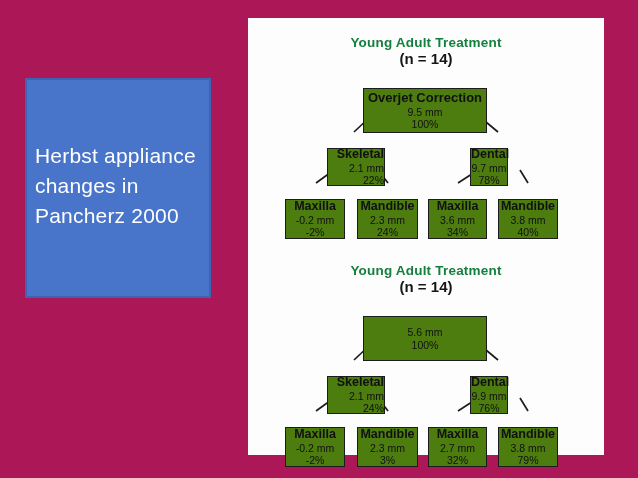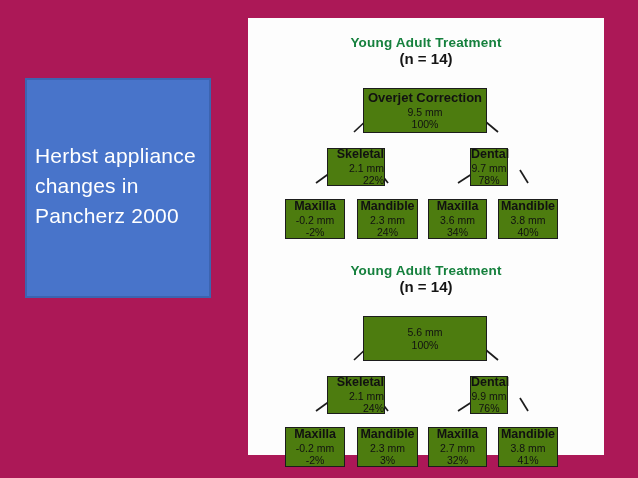--- a/index.html
+++ b/index.html
@@ -203,18 +203,18 @@
         <div class="nval">3%</div>
       </div>
       <div class="node pos-leaf-2">
         <div class="nlabel">Maxilla</div>
         <div class="nval">2.7 mm</div>
         <div class="nval">32%</div>
       </div>
       <div class="node pos-leaf-3">
         <div class="nlabel">Mandible</div>
         <div class="nval">3.8 mm</div>
-        <div class="nval">41%</div>
+        <div class="nval">79%</div>
       </div>
     </div>
 
   </div>
 </div>
 
 </body></html>

